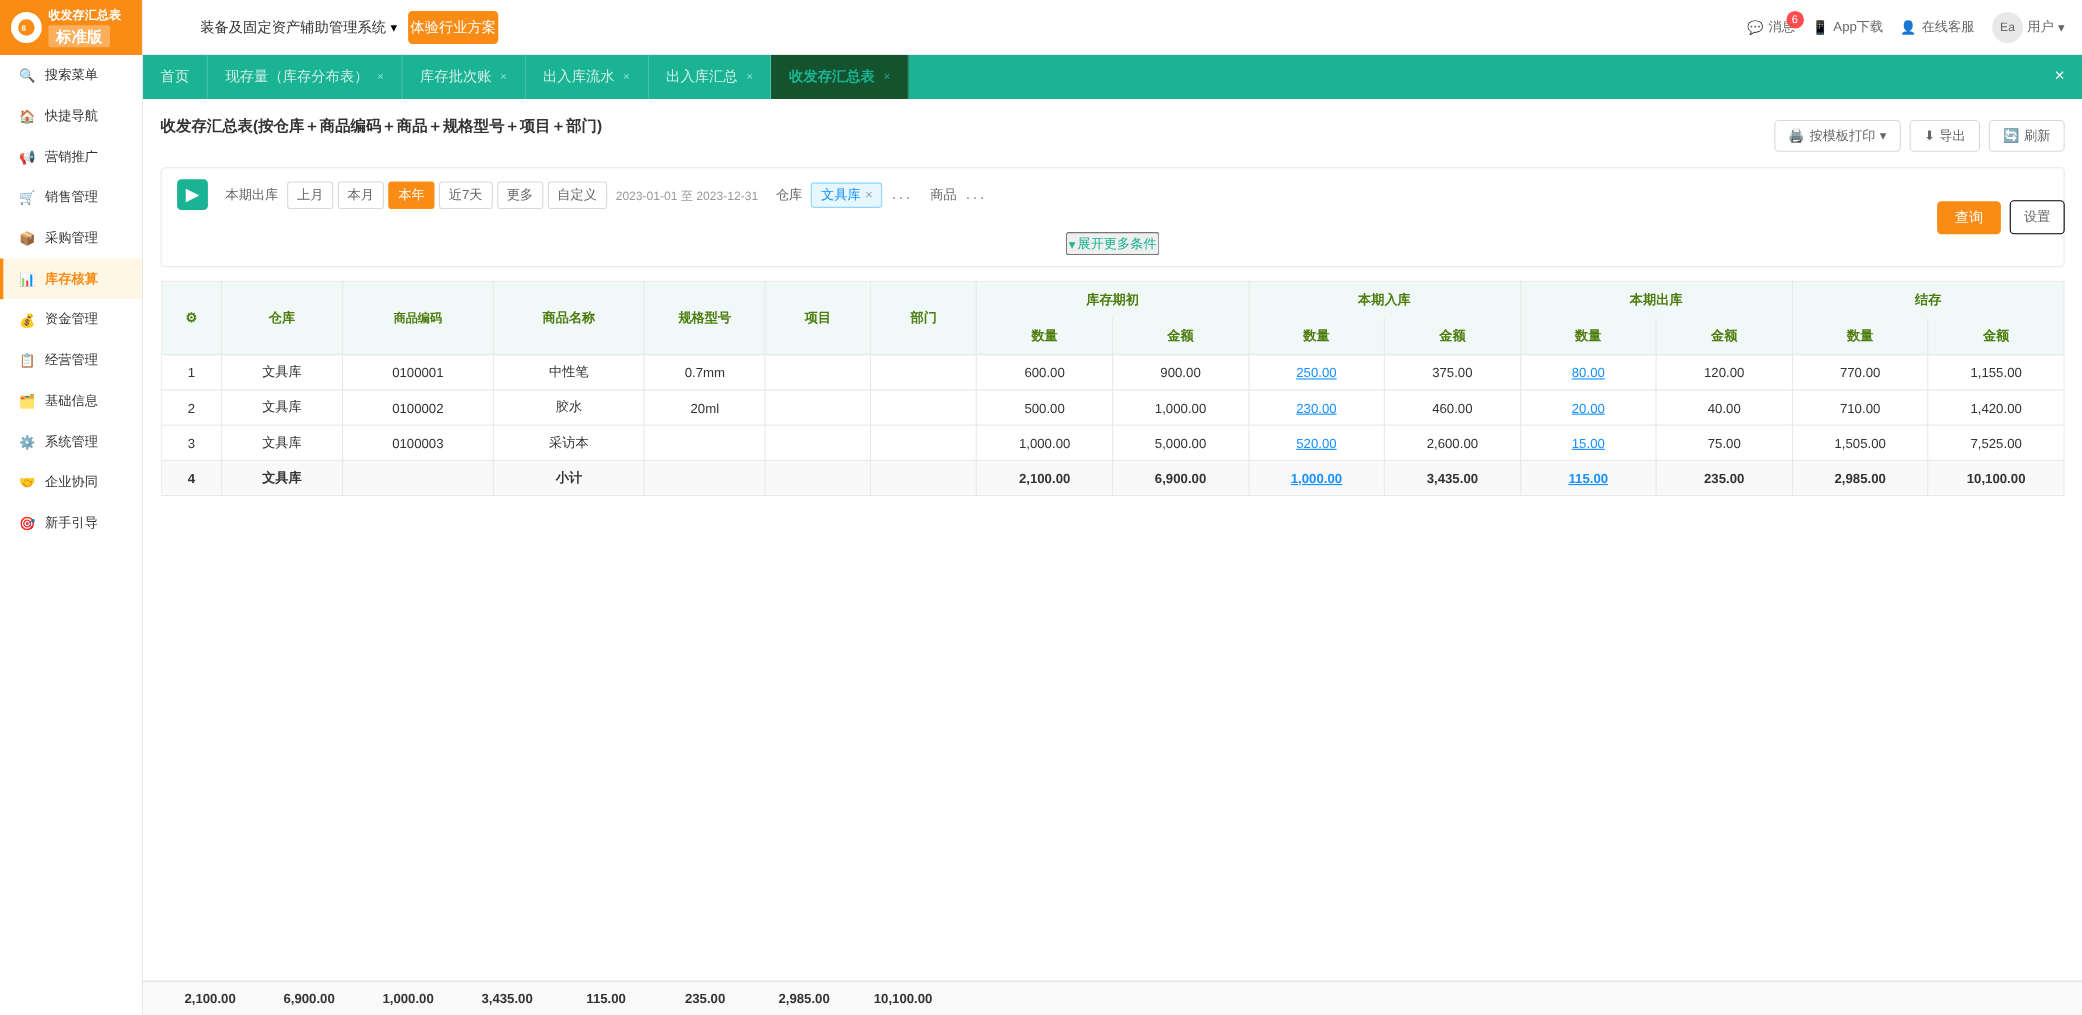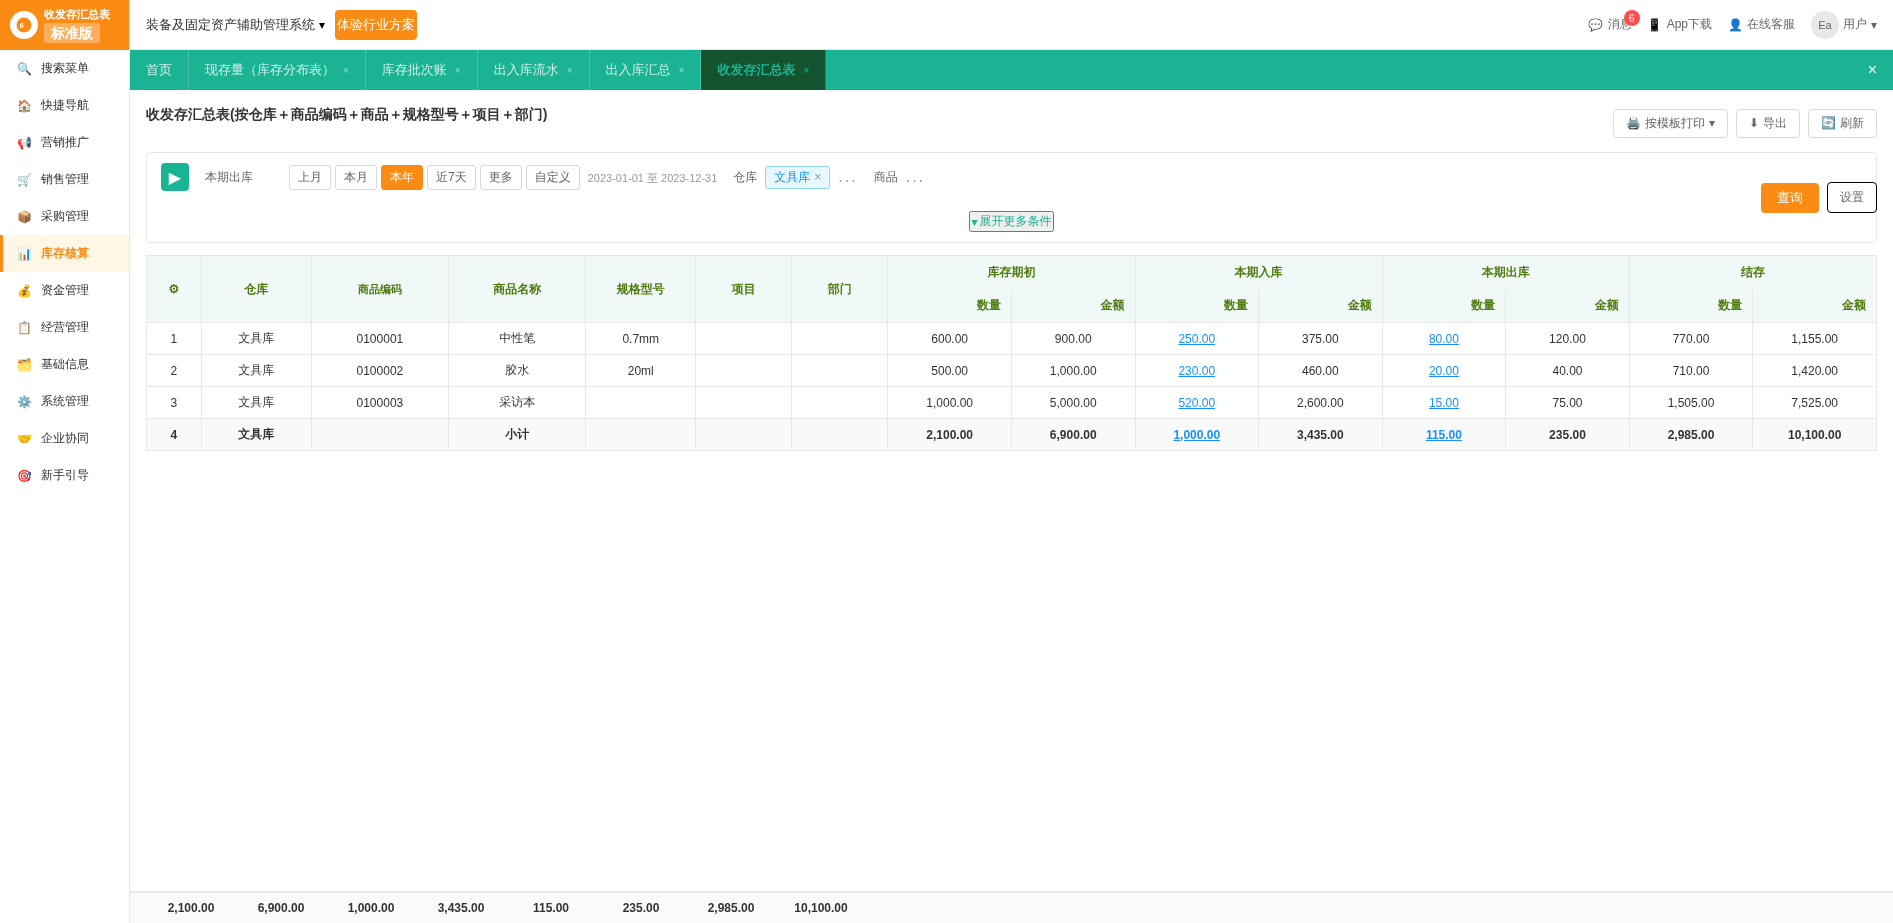--- a/index.html
+++ b/index.html
@@ -14,21 +14,21 @@
     .sidebar-tag { font-size: 14px; background: rgba(255,255,255,0.3); padding: 1px 7px; border-radius: 2px; display: inline-block; margin-top: 2px; }
     .sidebar-item { display: flex; align-items: center; gap: 8px; padding: 10px 14px; cursor: pointer; color: #333; font-size: 12px; border-left: 3px solid transparent; }
     .sidebar-item.active { background: #fff7e6; color: #fa8c16; border-left-color: #fa8c16; font-weight: bold; }
     .sidebar-item-icon { width: 16px; height: 16px; display: flex; align-items: center; justify-content: center; flex-shrink: 0; }
 
     
     .main { flex: 1; display: flex; flex-direction: column; overflow: hidden; }
 
     
     .top-header { background: #fff; height: 50px; display: flex; align-items: center; padding: 0 16px; border-bottom: 1px solid #e8e8e8; justify-content: space-between; flex-shrink: 0; }
-    .top-header-left { display: flex; align-items: center; gap: 10px; }
+    .top-header-left { display: flex; align-items: center; gap: 10px; margin-left: 36px; }
     .system-name { font-size: 13px; color: #333; }
     .system-dropdown { display: flex; align-items: center; gap: 4px; cursor: pointer; }
     .try-btn { background: #fa8c16; color: #fff; border: none; padding: 6px 2px; border-radius: 4px; cursor: pointer; font-size: 13px; }
     .top-header-right { display: flex; align-items: center; gap: 16px; color: #666; font-size: 12px; }
     .header-icon-item { display: flex; align-items: center; gap: 4px; cursor: pointer; position: relative; }
     .badge { background: #ff4d4f; color: #fff; border-radius: 10px; font-size: 10px; padding: 0 4px; min-width: 16px; height: 16px; display: flex; align-items: center; justify-content: center; position: absolute; top: -6px; right: -8px; }
     .user-avatar { width: 28px; height: 28px; background: #e8e8e8; border-radius: 50%; display: flex; align-items: center; justify-content: center; font-size: 11px; color: #666; }
 
     
     .tab-bar { background: #1ab394; display: flex; align-items: center; padding: 0; flex-shrink: 0; height: 40px; position: relative; }
@@ -42,21 +42,21 @@
     .page-inner { padding: 16px; }
 
     
     .page-title { font-size: 14px; color: #333; font-weight: bold; margin-bottom: 16px; }
 
     
     .filter-bar { background: #fff; border: 1px solid #e8e8e8; border-radius: 4px; padding: 10px 14px; margin-bottom: 12px; display: flex; align-items: center; gap: 16px; flex-wrap: wrap; }
     .filter-toggle-btn { width: 28px; height: 28px; background: #1ab394; color: #fff; border: none; border-radius: 4px; cursor: pointer; display: flex; align-items: center; justify-content: center; font-size: 16px; flex-shrink: 0; }
     .filter-section { display: flex; align-items: center; gap: 8px; }
     .filter-label { color: #666; font-size: 12px; flex-shrink: 0; }
-    .date-filter-group { display: flex; align-items: center; gap: 4px; margin-left: 28px; }
+    .date-filter-group { display: flex; align-items: center; gap: 4px; }
     .date-btn { padding: 3px 8px; border: 1px solid #d9d9d9; border-radius: 3px; cursor: pointer; font-size: 12px; color: #666; background: #fff; }
     .date-btn.active { background: #fa8c16; color: #fff; border-color: #fa8c16; }
     .date-range { font-size: 11px; color: #999; margin-top: 2px; display: block; }
     .warehouse-tag { background: #e6f7ff; border: 1px solid #91d5ff; padding: 2px 8px; border-radius: 3px; font-size: 12px; color: #1890ff; display: flex; align-items: center; gap: 4px; }
     .tag-close { cursor: pointer; color: #999; }
     .more-dots { color: #999; cursor: pointer; font-size: 16px; letter-spacing: 2px; }
     .expand-btn { color: #1ab394; cursor: pointer; font-size: 12px; display: flex; align-items: center; gap: 2px; }
     .query-btn { background: #fa8c16; color: #fff; border: none; padding: 6px 16px; border-radius: 4px; cursor: pointer; font-size: 13px; }
     .settings-btn { background: #fff; color: #666; border: 1px solid #000000; padding: 6px 12px; border-radius: 4px; cursor: pointer; font-size: 12px; }
 
@@ -76,21 +76,21 @@
     .col-warehouse { width: 80px; }
     .col-code { width: 100px; }
     .col-name { width: 100px; }
     .col-spec { width: 80px; }
     .col-project { width: 70px; }
     .col-dept { width: 70px; }
     .col-qty { width: 90px; }
     .col-amt { width: 90px; }
 
     .header-top-row th { border-bottom: none; }
-    .header-sub-row th { border-top: none; text-align: right; }
+    .header-sub-row th { border-top: none; }
   </style>
 </head>
 <body>
 
 <div class="sidebar">
   <div class="sidebar-logo">
     <div class="sidebar-logo-icon">
       <svg viewBox="0 0 24 24" fill="#fa8c16">
           <circle cx="12" cy="12" r="10" fill="#fa8c16"></circle>
           <text x="6" y="16" fill="#fff" font-size="10" font-weight="bold">6</text>

